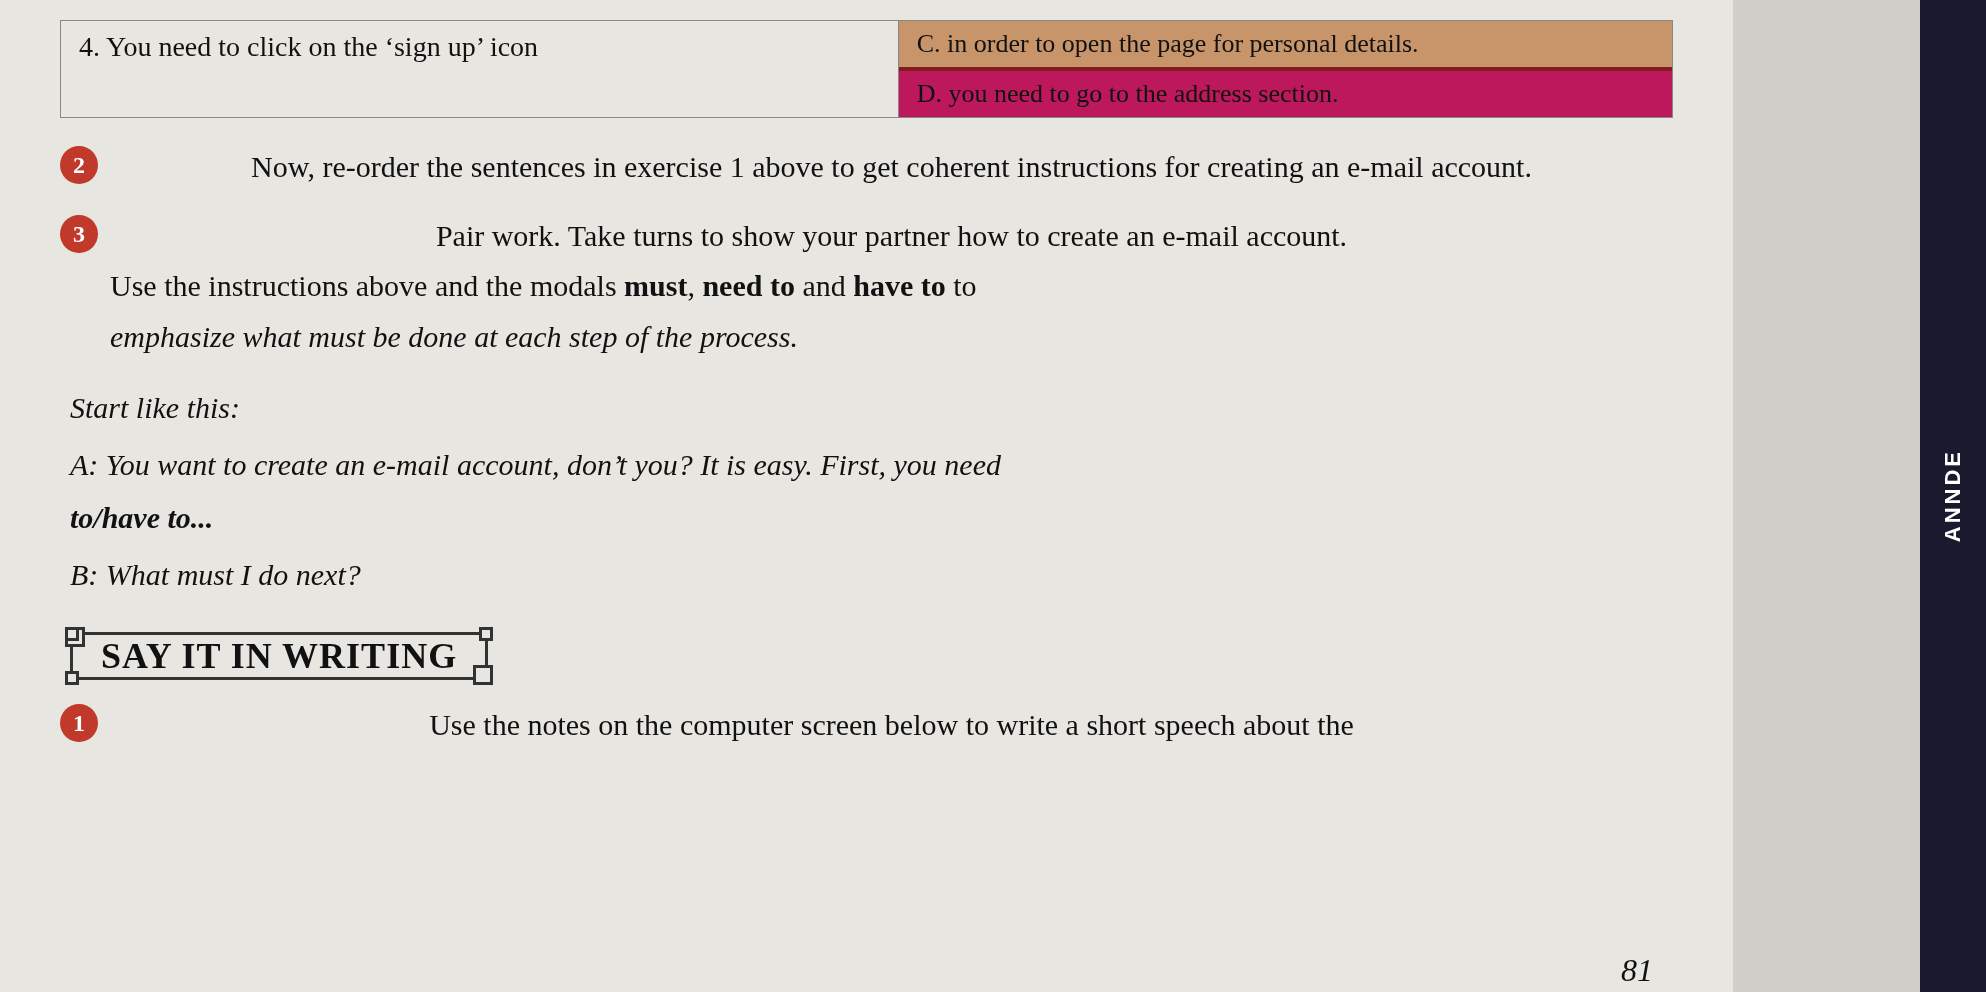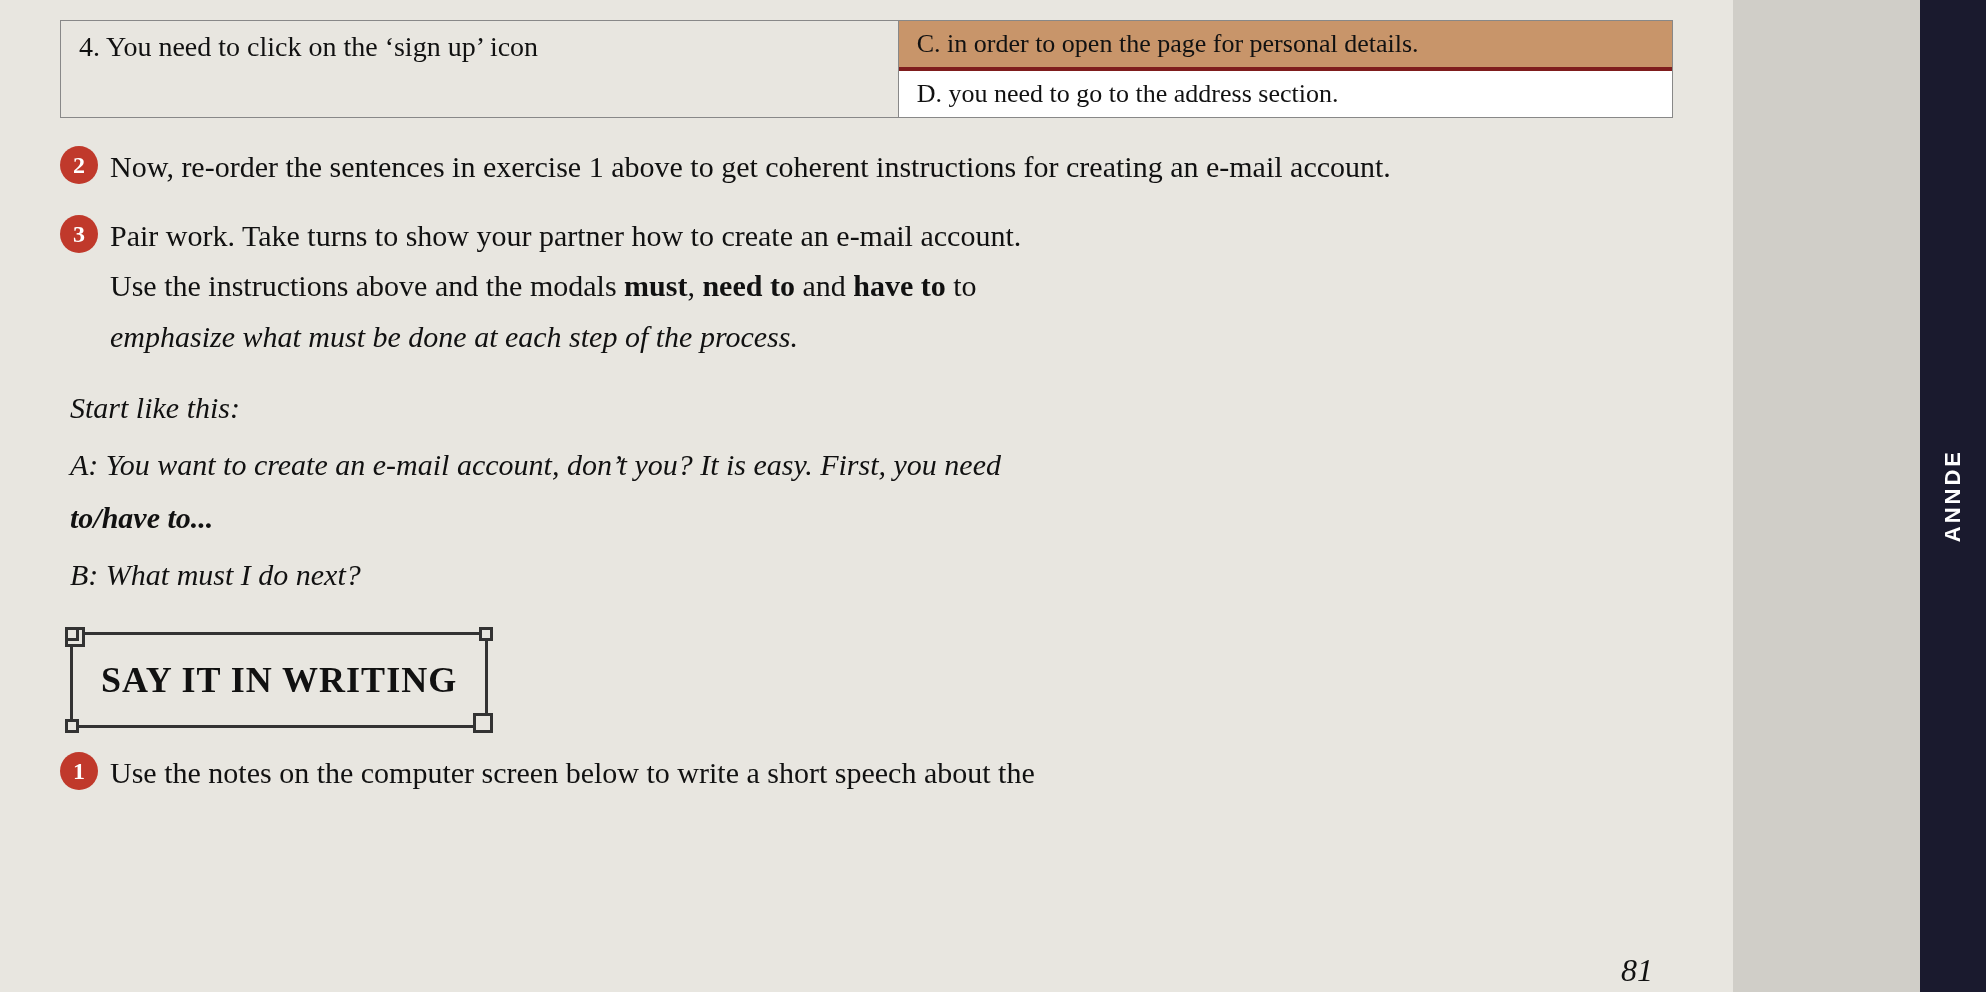--- a/index.html
+++ b/index.html
@@ -52,20 +52,21 @@
       margin-right: 12px;
       flex-shrink: 0;
       margin-top: 2px;
     }
 
     .exercise-text {
       flex: 1;
       font-size: 30px;
       line-height: 1.55;
       color: #111;
+      text-align: center;
     }
 
     .italic-block {
       font-style: italic;
       font-size: 30px;
       line-height: 1.7;
       color: #111;
       margin-left: 10px;
       margin-bottom: 4px;
     }
@@ -76,21 +77,21 @@
     }
 
     
     .say-it-box-wrapper {
       margin: 28px 0 22px 10px;
       display: inline-block;
     }
 
     .say-it-box {
       border: 3px solid #333;
-      padding: 24px 28px;
+      padding: 0 28px;
       font-size: 36px;
       font-weight: bold;
       color: #111;
       background: #e8e6e0;
       position: relative;
       display: inline-block;
       letter-spacing: 1px;
     }
 
     
@@ -189,21 +190,21 @@
       font-size: 26px;
       color: #111;
       background: #c8956a;
       border-bottom: 4px solid #7f1d1d;
     }
 
     .top-right-d {
       padding: 8px 18px;
       font-size: 26px;
       color: #111;
-      background: #ffffff;
+      background: #be185d;
     }
   </style>
 </head>
 <body>
 
 <div class="page">
 
   
   <div class="top-row">
     <div class="top-left">

